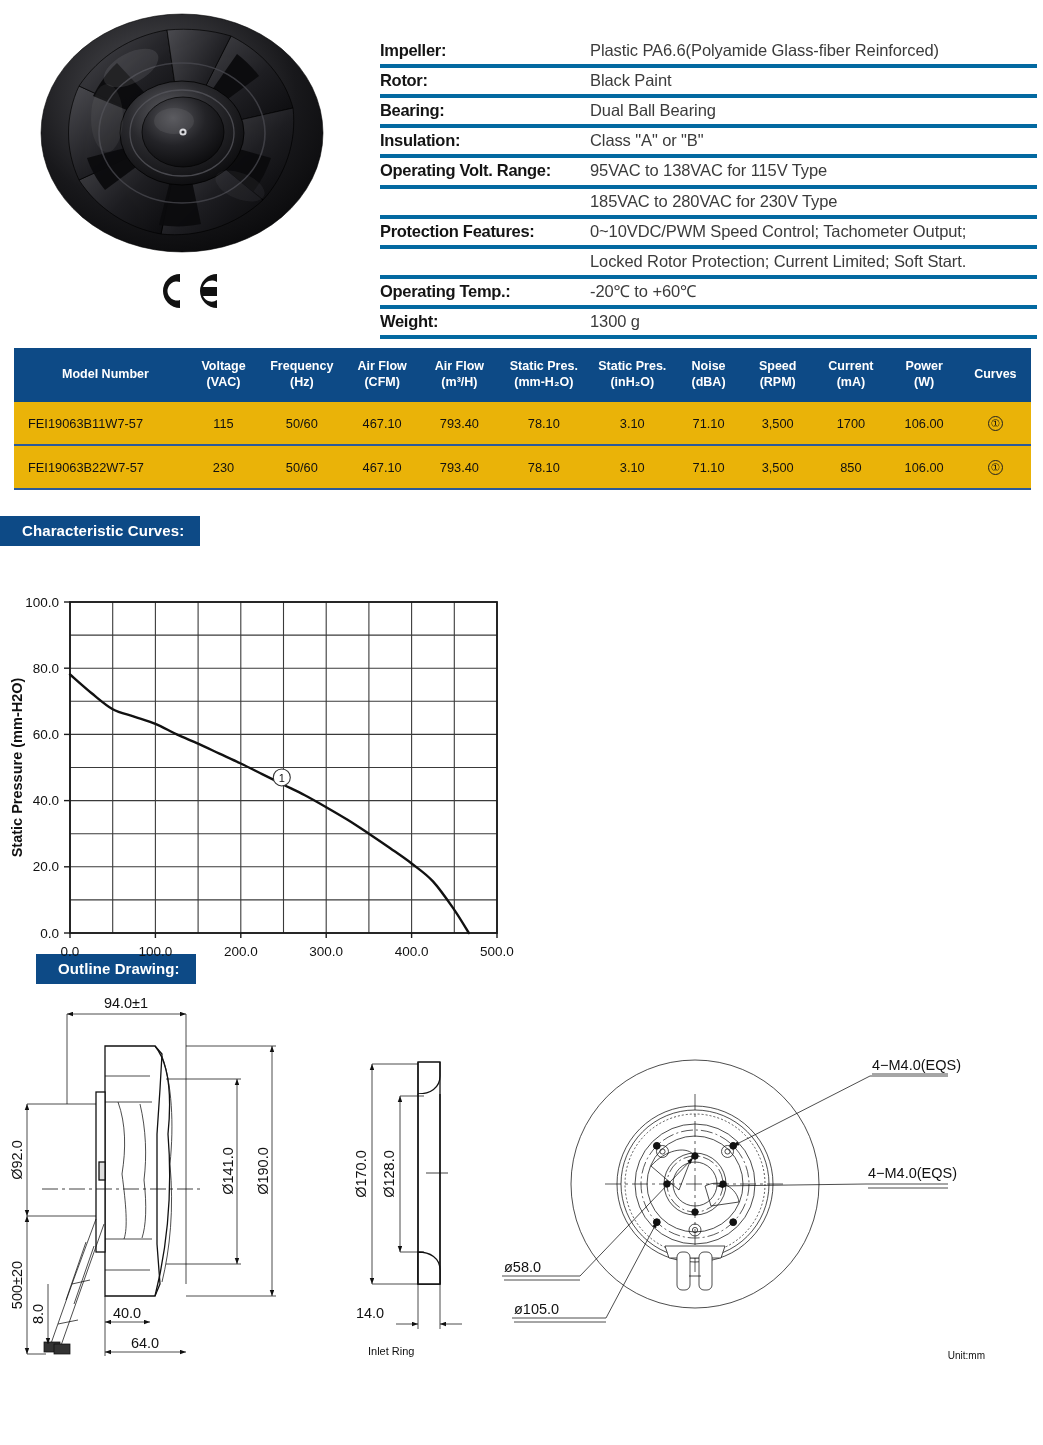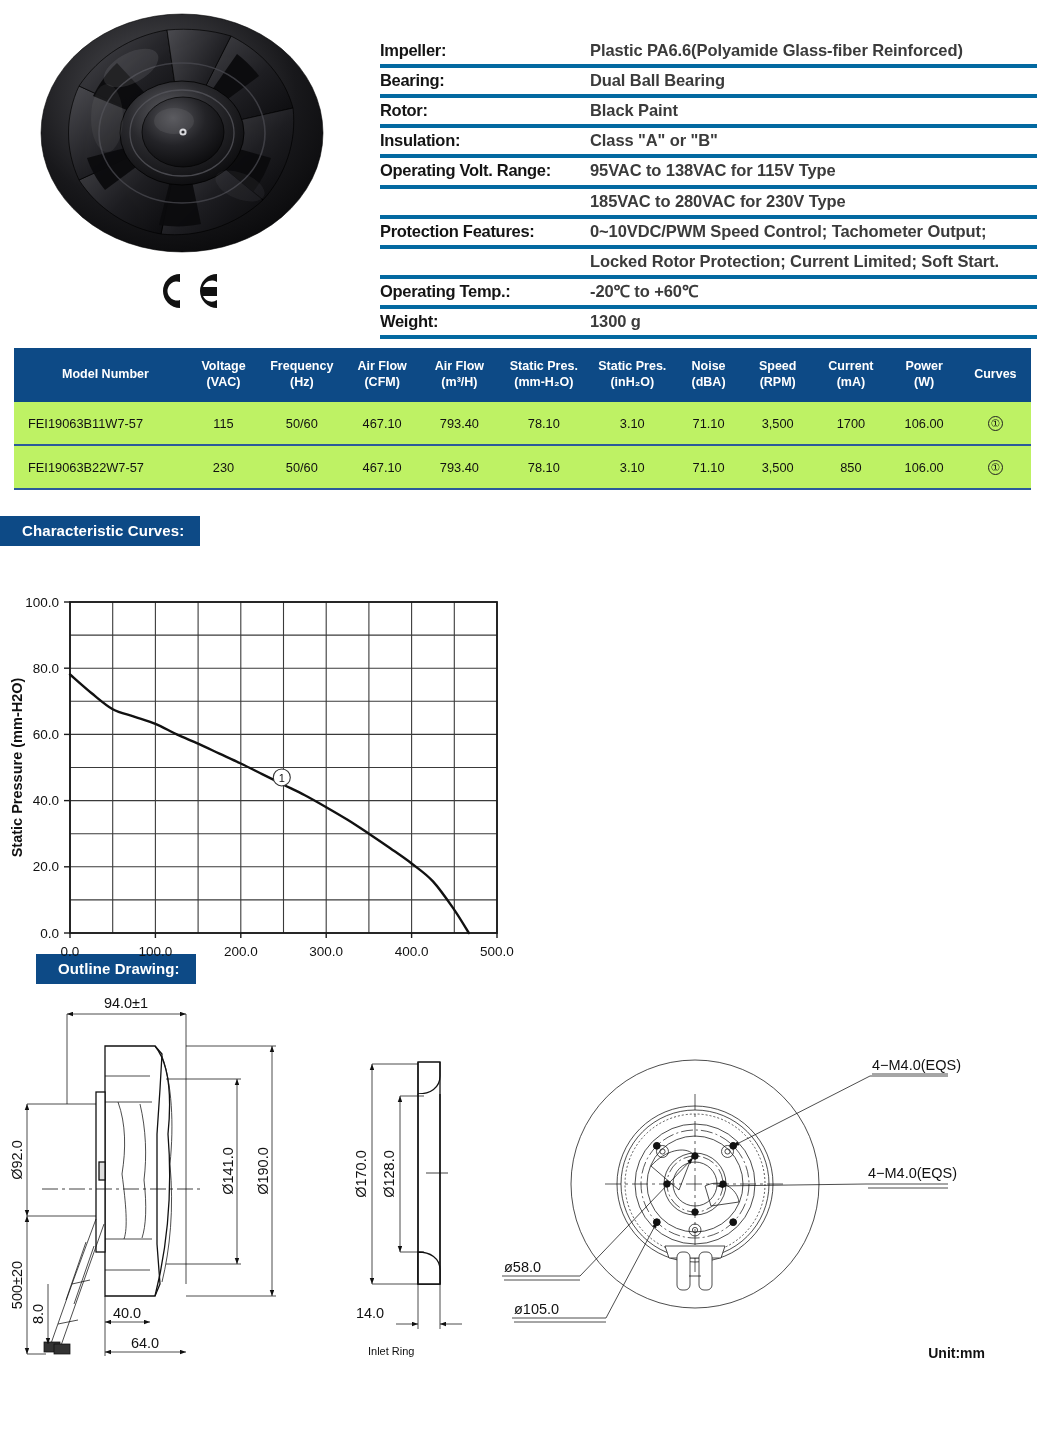--- a/index.html
+++ b/index.html
@@ -35,21 +35,21 @@
   .spec-label {
     width: 210px;
     font-weight: 700;
     color: #141414;
     letter-spacing: -0.3px;
     font-size: 16.5px;
   }
   .spec-value {
     color: #3b3b3b;
     letter-spacing: -0.1px;
-    font-weight: 700;
+    font-weight: 400;
   }
 
   
   .model-wrap { width: 1043px; padding: 18px 12px 0 14px; }
   .model-table { width: 100%; border-collapse: collapse; table-layout: fixed; }
   .model-table thead th {
     background: #0d4a86;
     color: #ffffff;
     font-size: 12.5px;
     font-weight: 600;
@@ -58,21 +58,21 @@
     text-align: center;
     border: none;
   }
   .model-table thead th.first { text-align: center; padding-left: 12px; }
   .model-table tbody td {
     font-size: 12.8px;
     text-align: center;
     padding: 13px 2px 13px 2px;
     border-bottom: 2px solid #2b5a9b;
     color: #111;
-    background: #bef264;
+    background: #eab308;
   }
   .model-table tbody td.first { text-align: left; padding-left: 14px; }
   .circled {
     display: inline-block;
     width: 15px; height: 15px; line-height: 13.5px;
     border: 1px solid #222; border-radius: 50%;
     font-size: 10.5px; text-align: center;
   }
   .disclaimer {
     text-align: right;
@@ -95,21 +95,21 @@
 
   
   .chart-area { position: relative; width: 1043px; height: 430px; }
   .chart-svg { position: absolute; left: 0; top: 0; }
 
   
   .drawing-area { position: relative; width: 1043px; height: 395px; }
   .drawing-svg { position: absolute; left: 0; top: 0; }
   .unit-label {
     position: absolute; right: 58px; bottom: 18px;
-    font-size: 14px; color: #111; font-weight: bold;
+    font-size: 10px; color: #111;
   }
   .inlet-caption {
     position: absolute; left: 368px; bottom: 22px;
     font-size: 11px; color: #111;
   }
 </style>
 </head>
 <body>
 
 <div class="top-section">
@@ -184,26 +184,26 @@
   </div>
 
   <div class="spec-col">
     <table class="spec-table">
       <tbody>
         <tr>
           <td class="spec-label">Impeller:</td>
           <td class="spec-value">Plastic PA6.6(Polyamide Glass-fiber Reinforced)</td>
         </tr>
         <tr>
+          <td class="spec-label">Rotor:</td>
+          <td class="spec-value">Black Paint</td>
+        </tr>
+        <tr>
           <td class="spec-label">Bearing:</td>
           <td class="spec-value">Dual Ball Bearing</td>
-        </tr>
-        <tr>
-          <td class="spec-label">Rotor:</td>
-          <td class="spec-value">Black Paint</td>
         </tr>
         <tr>
           <td class="spec-label">Insulation:</td>
           <td class="spec-value">Class "A" or "B"</td>
         </tr>
         <tr>
           <td class="spec-label">Operating Volt. Range:</td>
           <td class="spec-value">95VAC to 138VAC for 115V Type</td>
         </tr>
         <tr>

